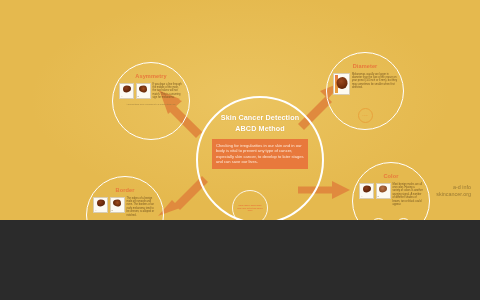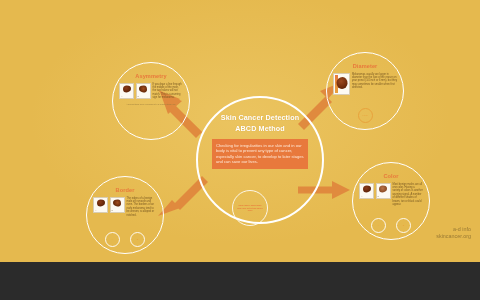--- a/index.html
+++ b/index.html
@@ -3,21 +3,21 @@
 <meta charset="utf-8">
 <style>
   html, body {
     margin: 0;
     padding: 0;
     background: #2b2b2b;
   }
   #canvas {
     position: relative;
     width: 480px;
-    height: 262px;
+    height: 220px;
     overflow: hidden;
     background: #e5b94e;
     font-family: "Liberation Sans", sans-serif;
     -webkit-font-smoothing: antialiased;
   }
   
   .bg-wash {
     position: absolute;
     inset: 0;
     background: radial-gradient(ellipse at 50% 45%, rgba(240,205,110,0.55) 0%, rgba(229,185,78,0) 62%);

